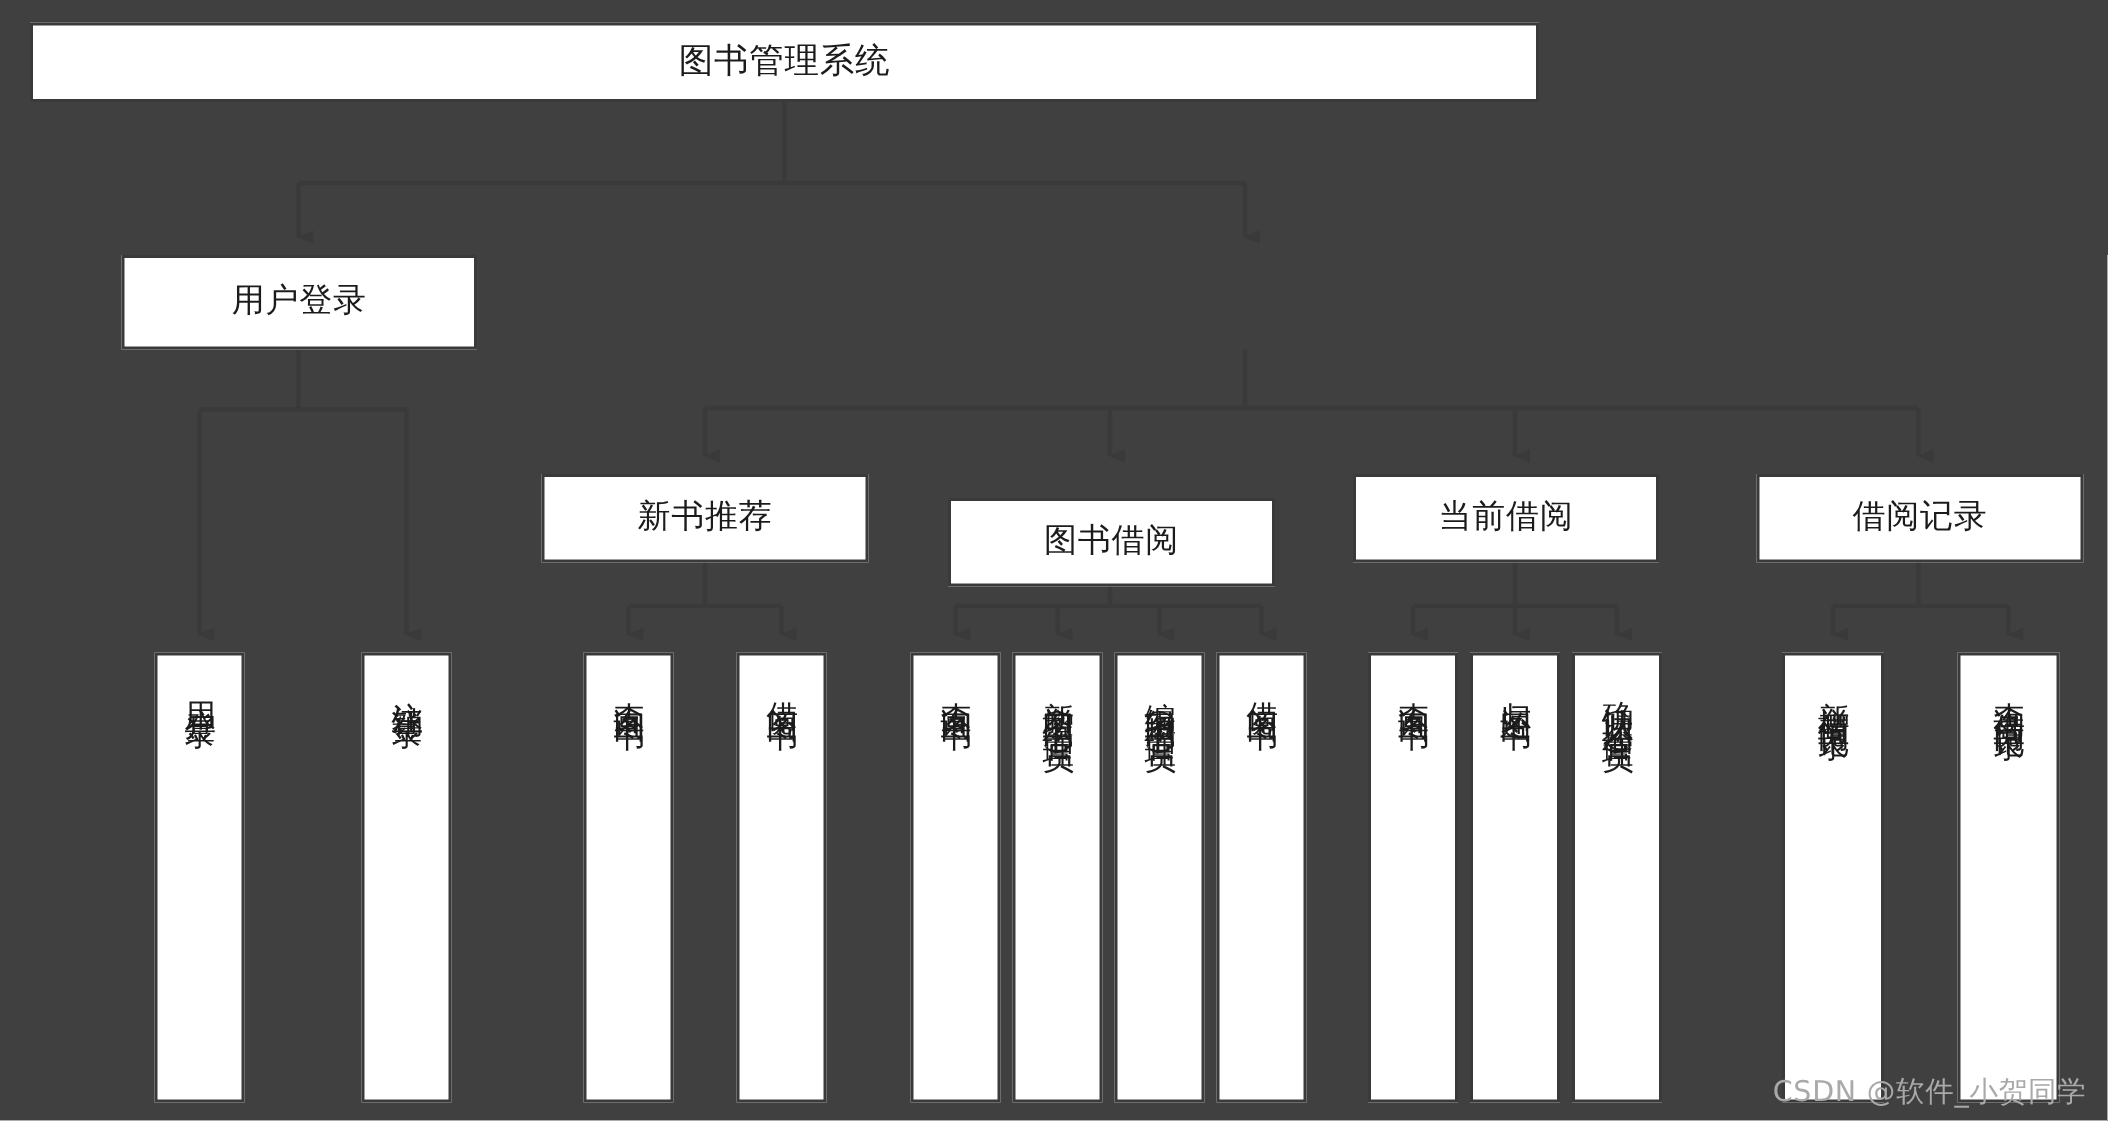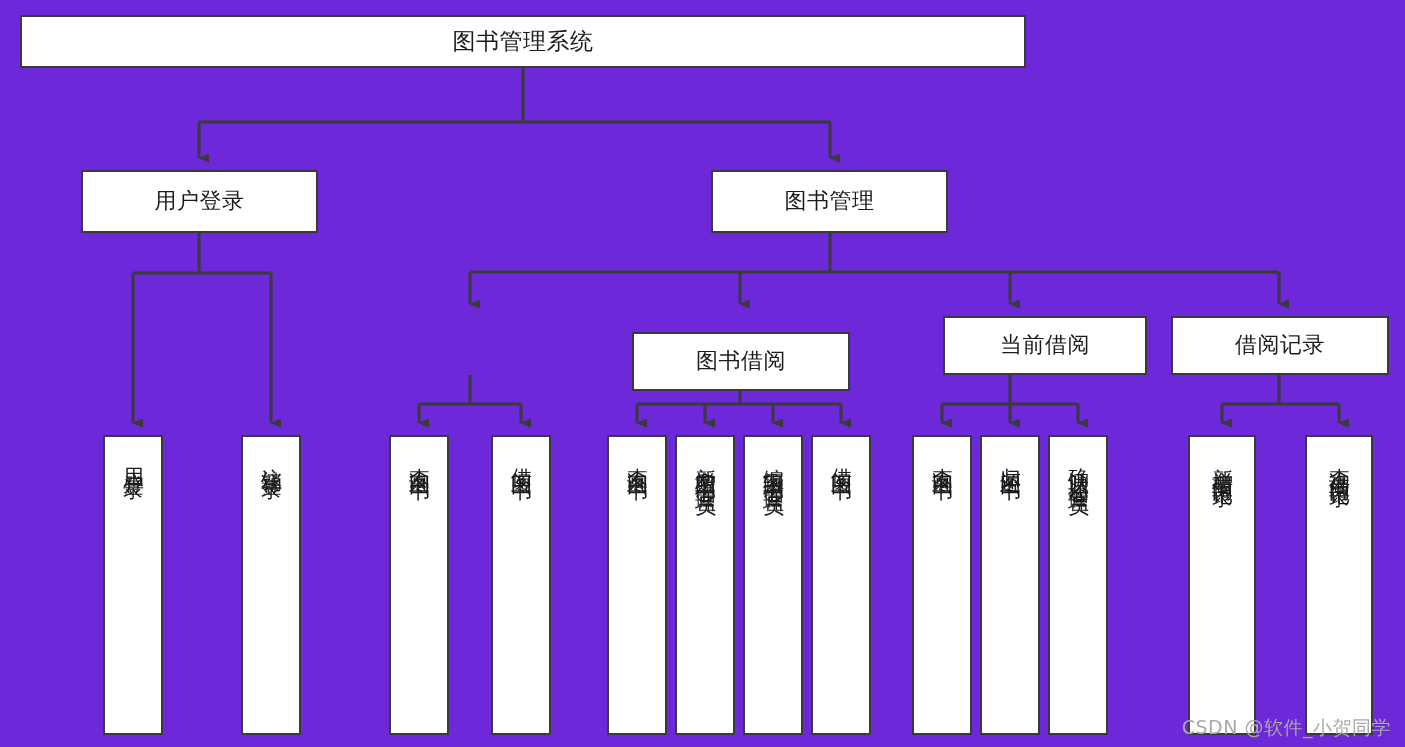--- a/index.html
+++ b/index.html
@@ -5,21 +5,21 @@
 <style>
   html,body{margin:0;padding:0;background:#ffffff;}
   body{
     font-family:"DejaVu Sans","Liberation Sans",sans-serif;
     color:#1b1b1b;
   }
   #canvas{
     position:relative;
     width:1405px;
     height:747px;
-    background:#6d28d9;
+    background:#404040;
     overflow:hidden;
   }
   
   #wires{
     position:absolute;
     left:0;top:0;
     width:1405px;height:747px;
     pointer-events:none;
   }
   
@@ -124,28 +124,28 @@
     </g>
   </svg>
 
   <div class="node h root" style="left:20px;top:15px;width:1006px;height:53px;">
     <span class="lbl">图书管理系统</span>
   </div>
 
   <div class="node h" style="left:81px;top:170px;width:237px;height:63px;">
     <span class="lbl">用户登录</span>
   </div>
-  <div class="node h" style="left:711px;top:170px;width:237px;height:63px;">
-    <span class="lbl">图书管理</span>
+
+  <div class="node h" style="left:361px;top:316px;width:218px;height:59px;">
+    <span class="lbl">新书推荐</span>
   </div>
-
   <div class="node h" style="left:632px;top:316px;width:218px;height:59px;margin-top:16px;">
     <span class="lbl">图书借阅</span>
   </div>
-  <div class="node h" style="left:943px;top:316px;width:204px;height:59px;">
+  <div class="node h" style="left:902px;top:316px;width:204px;height:59px;">
     <span class="lbl">当前借阅</span>
   </div>
   <div class="node h" style="left:1171px;top:316px;width:218px;height:59px;">
     <span class="lbl">借阅记录</span>
   </div>
 
   <div class="node v" style="left:103px;top:435px;width:60px;height:300px;">
     <span class="lbl">用户登录</span>
   </div>
   <div class="node v" style="left:241px;top:435px;width:60px;height:300px;">

